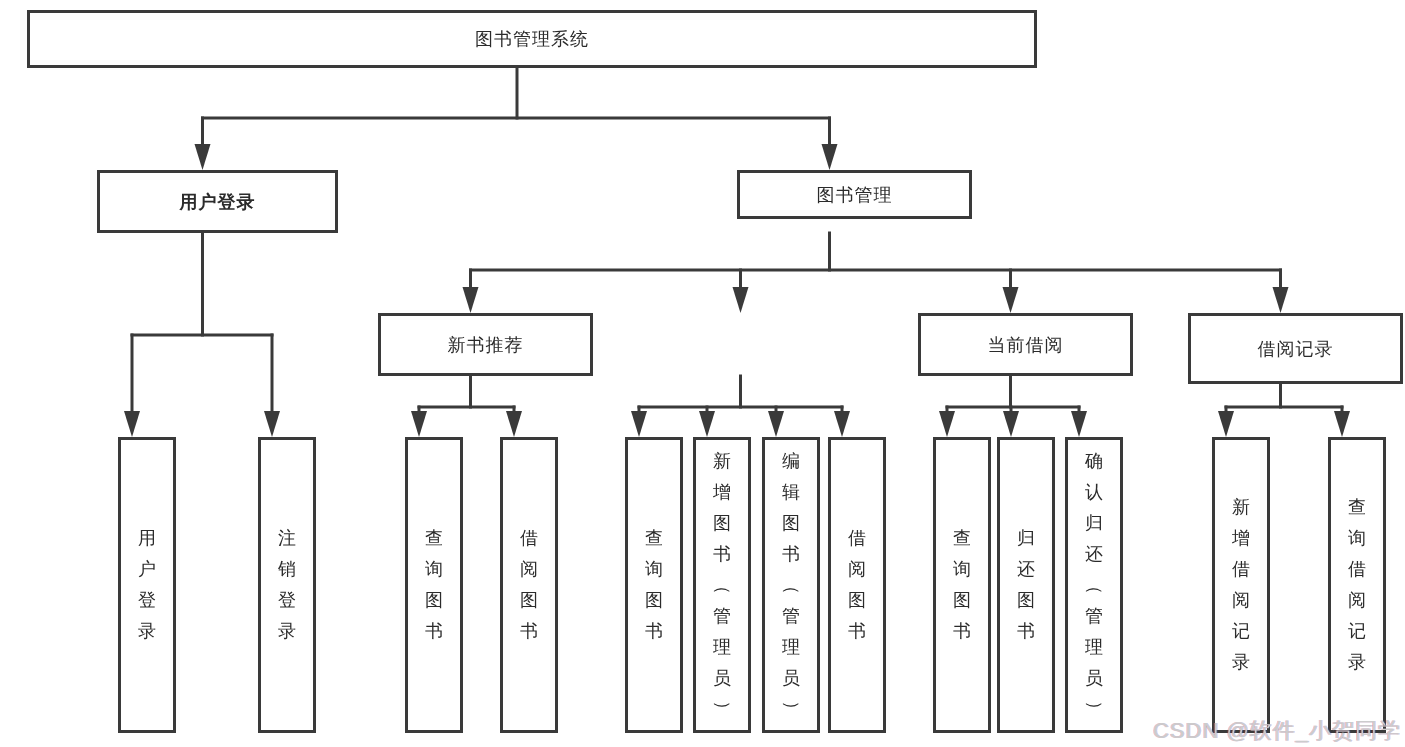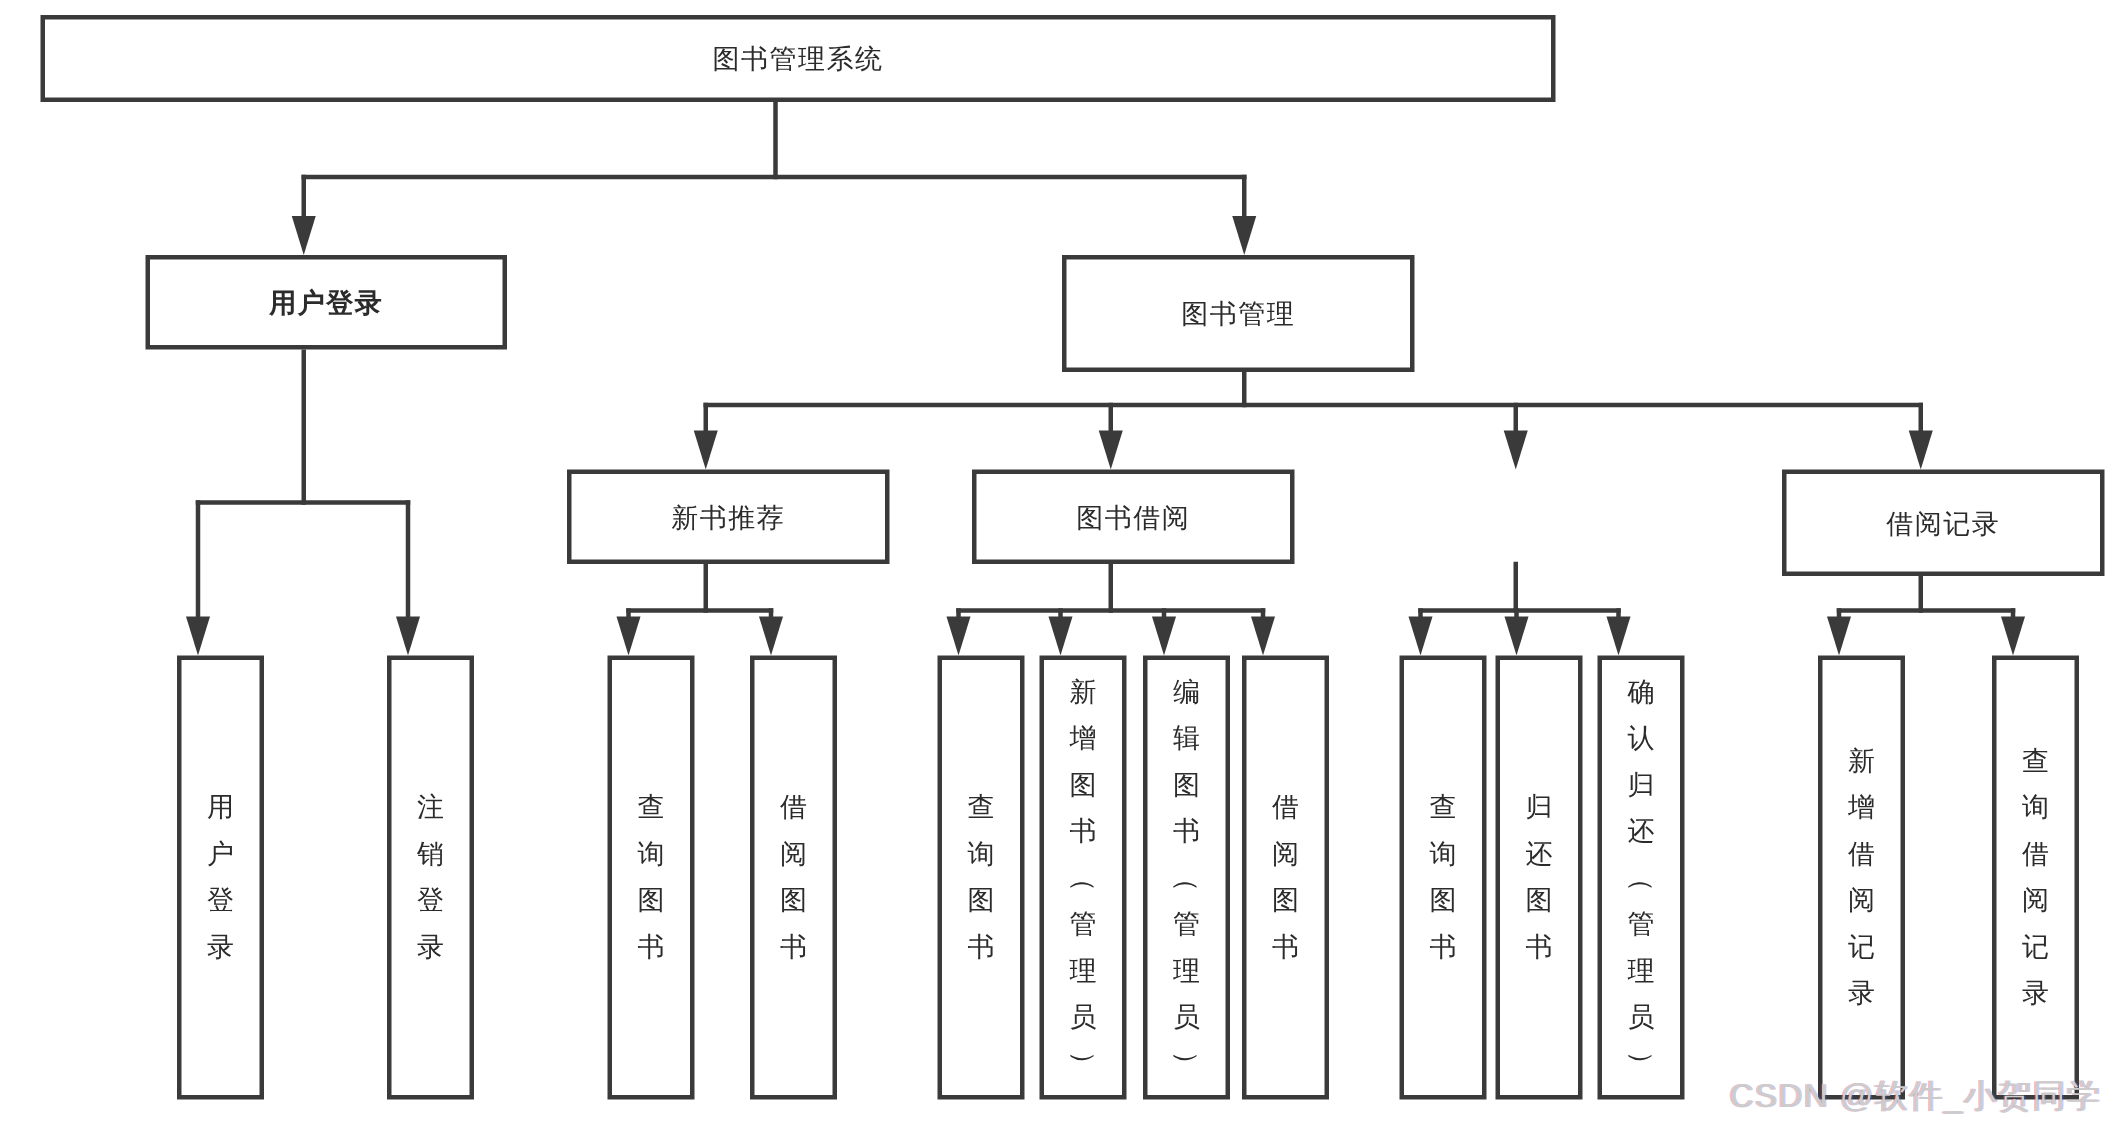--- a/index.html
+++ b/index.html
@@ -78,23 +78,23 @@
       <line x1="1280.5" y1="376" x2="1280.5" y2="407" stroke="#3a3a3a" stroke-width="3" stroke-linecap="square"></line>
       <line x1="1226" y1="407" x2="1342" y2="407" stroke="#3a3a3a" stroke-width="3" stroke-linecap="square"></line>
       <line x1="1226" y1="407" x2="1226" y2="413" stroke="#3a3a3a" stroke-width="3" stroke-linecap="square"></line>
       <polygon points="1218,411 1234,411 1226,437" fill="#3a3a3a"></polygon>
       <line x1="1342" y1="407" x2="1342" y2="413" stroke="#3a3a3a" stroke-width="3" stroke-linecap="square"></line>
       <polygon points="1334,411 1350,411 1342,437" fill="#3a3a3a"></polygon>
     </svg>
   <span id="watermark">CSDN @软件_小贺同学</span>
 <div class="node h" style="left: 12px; top: 10px; width: 1010px; height: 58px;">图书管理系统</div>
     <div class="node h" style="left: 82px; top: 170px; width: 241px; height: 63px; font-weight: bold;">用户登录</div>
-    <div class="node h" style="left: 693px; top: 170px; width: 235px; height: 78px;">图书管理</div>
+    <div class="node h" style="left: 722px; top: 170px; width: 235px; height: 49px;">图书管理</div>
     <div class="node h" style="left: 363px; top: 313px; width: 215px; height: 63px;">新书推荐</div>
-    <div class="node h" style="left: 633px; top: 313px; width: 215px; height: 63px;">图书借阅</div>
+    <div class="node h" style="left: 903px; top: 313px; width: 215px; height: 63px;">当前借阅</div>
     <div class="node h" style="left: 1173px; top: 313px; width: 215px; height: 71px;">借阅记录</div>
     <div class="node v" style="left: 103px; top: 437px; width: 58px; height: 296px;">
       <span class="ch">用</span>
       <span class="ch">户</span>
       <span class="ch">登</span>
       <span class="ch">录</span>
     </div>
     <div class="node v" style="left: 243px; top: 437px; width: 58px; height: 296px;">
       <span class="ch">注</span>
       <span class="ch">销</span>

